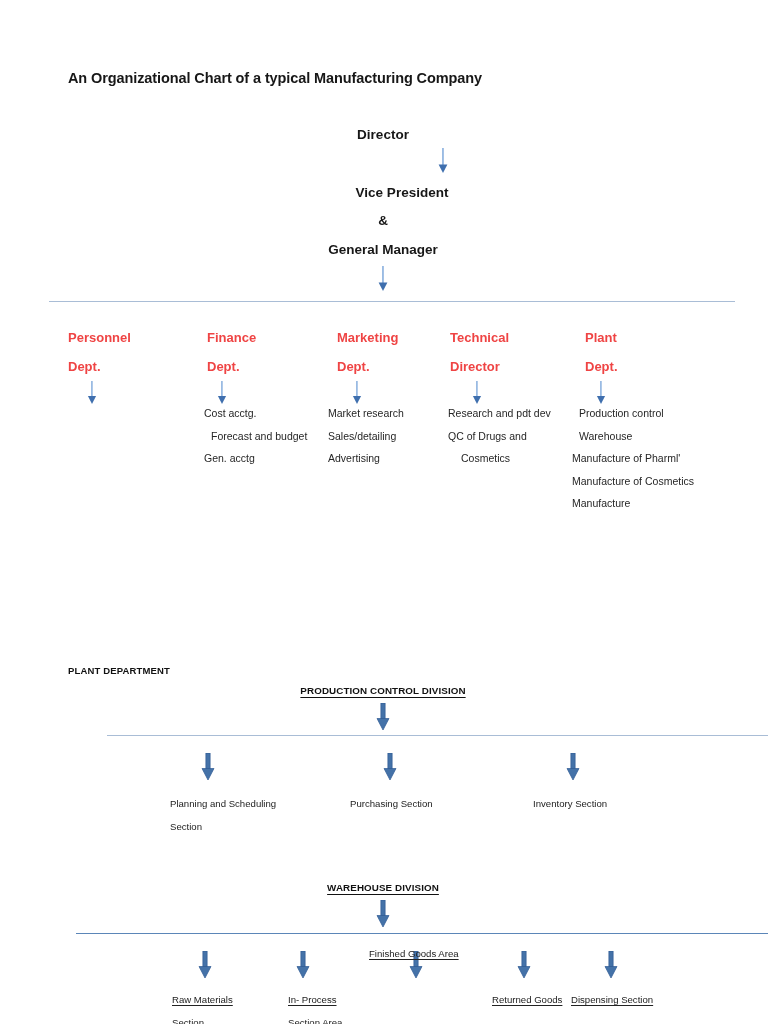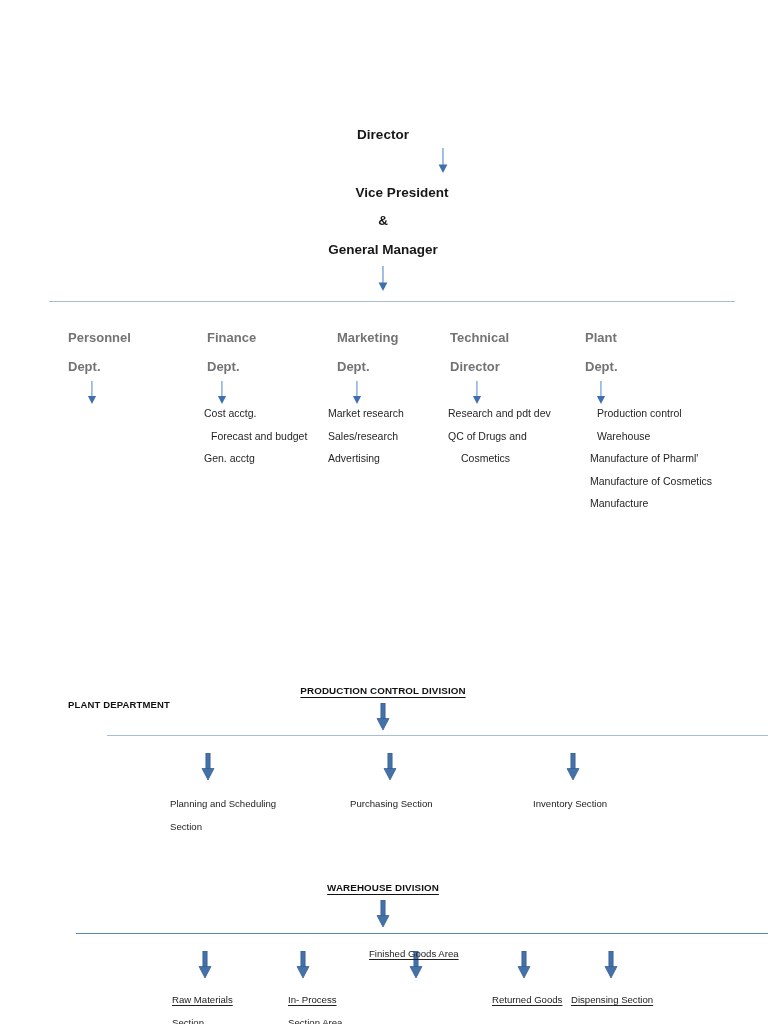--- a/index.html
+++ b/index.html
@@ -61,21 +61,21 @@
   .hrule {
     height: 0;
     border-top: 1.6px solid #a9bdd6;
   }
   .hrule.dark { border-top: 1.5px solid #5b86b8; }
 
   
   .dept-head {
     font-size: 13px;
     font-weight: bold;
-    color: #737373;
+    color: #ef4444;
     white-space: nowrap;
     line-height: 29px;
   }
 
   
   .dept-list {
     font-size: 10.5px;
     color: #262626;
     white-space: nowrap;
     line-height: 22.6px;
@@ -111,20 +111,21 @@
   .leaf .ul {
     text-decoration: underline;
     text-underline-offset: 2px;
   }
 </style>
 </head>
 <body>
 
 <div class="page">
 
+  <div class="abs doc-title">An Organizational Chart of a typical Manufacturing Company</div>
 
   <div class="abs node" style="left:383px; top:127px;">Director</div>
 
   <div class="abs arrow-thin" style="left:443px; top:148px;">
     <svg width="11" height="26" viewBox="0 0 11 26">
       <rect x="4.6" y="0" width="1.7" height="17" fill="#8fb4e0"></rect>
       <polygon points="5.5,25 1.1,16.5 9.9,16.5" fill="#3f6fae"></polygon>
     </svg>
   </div>
 
@@ -175,21 +176,21 @@
     <div>Dept.</div>
   </div>
   <div class="abs arrow-thin" style="left:357px; top:381px;">
     <svg width="11" height="24" viewBox="0 0 11 24">
       <rect x="4.6" y="0" width="1.6" height="15" fill="#8fb4e0"></rect>
       <polygon points="5.5,23 1.4,15 9.6,15" fill="#3f6fae"></polygon>
     </svg>
   </div>
   <div class="abs dept-list" style="left:328px; top:402px;">
     <div>Market research</div>
-    <div>Sales/research</div>
+    <div>Sales/detailing</div>
     <div>Advertising</div>
   </div>
 
   <div class="abs dept-head" style="left:450px; top:323px;">
     <div>Technical</div>
     <div>Director</div>
   </div>
   <div class="abs arrow-thin" style="left:477px; top:381px;">
     <svg width="11" height="24" viewBox="0 0 11 24">
       <rect x="4.6" y="0" width="1.6" height="15" fill="#8fb4e0"></rect>
@@ -205,29 +206,29 @@
   <div class="abs dept-head" style="left:585px; top:323px;">
     <div>Plant</div>
     <div>Dept.</div>
   </div>
   <div class="abs arrow-thin" style="left:601px; top:381px;">
     <svg width="11" height="24" viewBox="0 0 11 24">
       <rect x="4.6" y="0" width="1.6" height="15" fill="#8fb4e0"></rect>
       <polygon points="5.5,23 1.4,15 9.6,15" fill="#3f6fae"></polygon>
     </svg>
   </div>
-  <div class="abs dept-list" style="left:572px; top:402px;margin-left:18px;">
+  <div class="abs dept-list" style="left:572px; top:402px;">
     <div class="indent-1">Production control</div>
     <div class="indent-1">Warehouse</div>
     <div>Manufacture of Pharml'</div>
     <div>Manufacture of Cosmetics</div>
     <div>Manufacture</div>
   </div>
 
-  <div class="abs section-caps" style="left:68px; top:699px;">PLANT DEPARTMENT</div>
+  <div class="abs section-caps" style="left:68px; top:665px;">PLANT DEPARTMENT</div>
 
   <div class="abs division-title" style="left:383px; top:685px;">PRODUCTION CONTROL DIVISION</div>
 
   <div class="abs arrow-thick" style="left:383px; top:703px;">
     <svg width="15" height="28" viewBox="0 0 15 28">
       <rect x="5.4" y="0" width="4.2" height="16" fill="#4472a8" stroke="#2f5a93" stroke-width="0.7"></rect>
       <polygon points="7.5,27 1.5,15.5 13.5,15.5" fill="#4472a8" stroke="#2f5a93" stroke-width="0.7"></polygon>
     </svg>
   </div>
 

